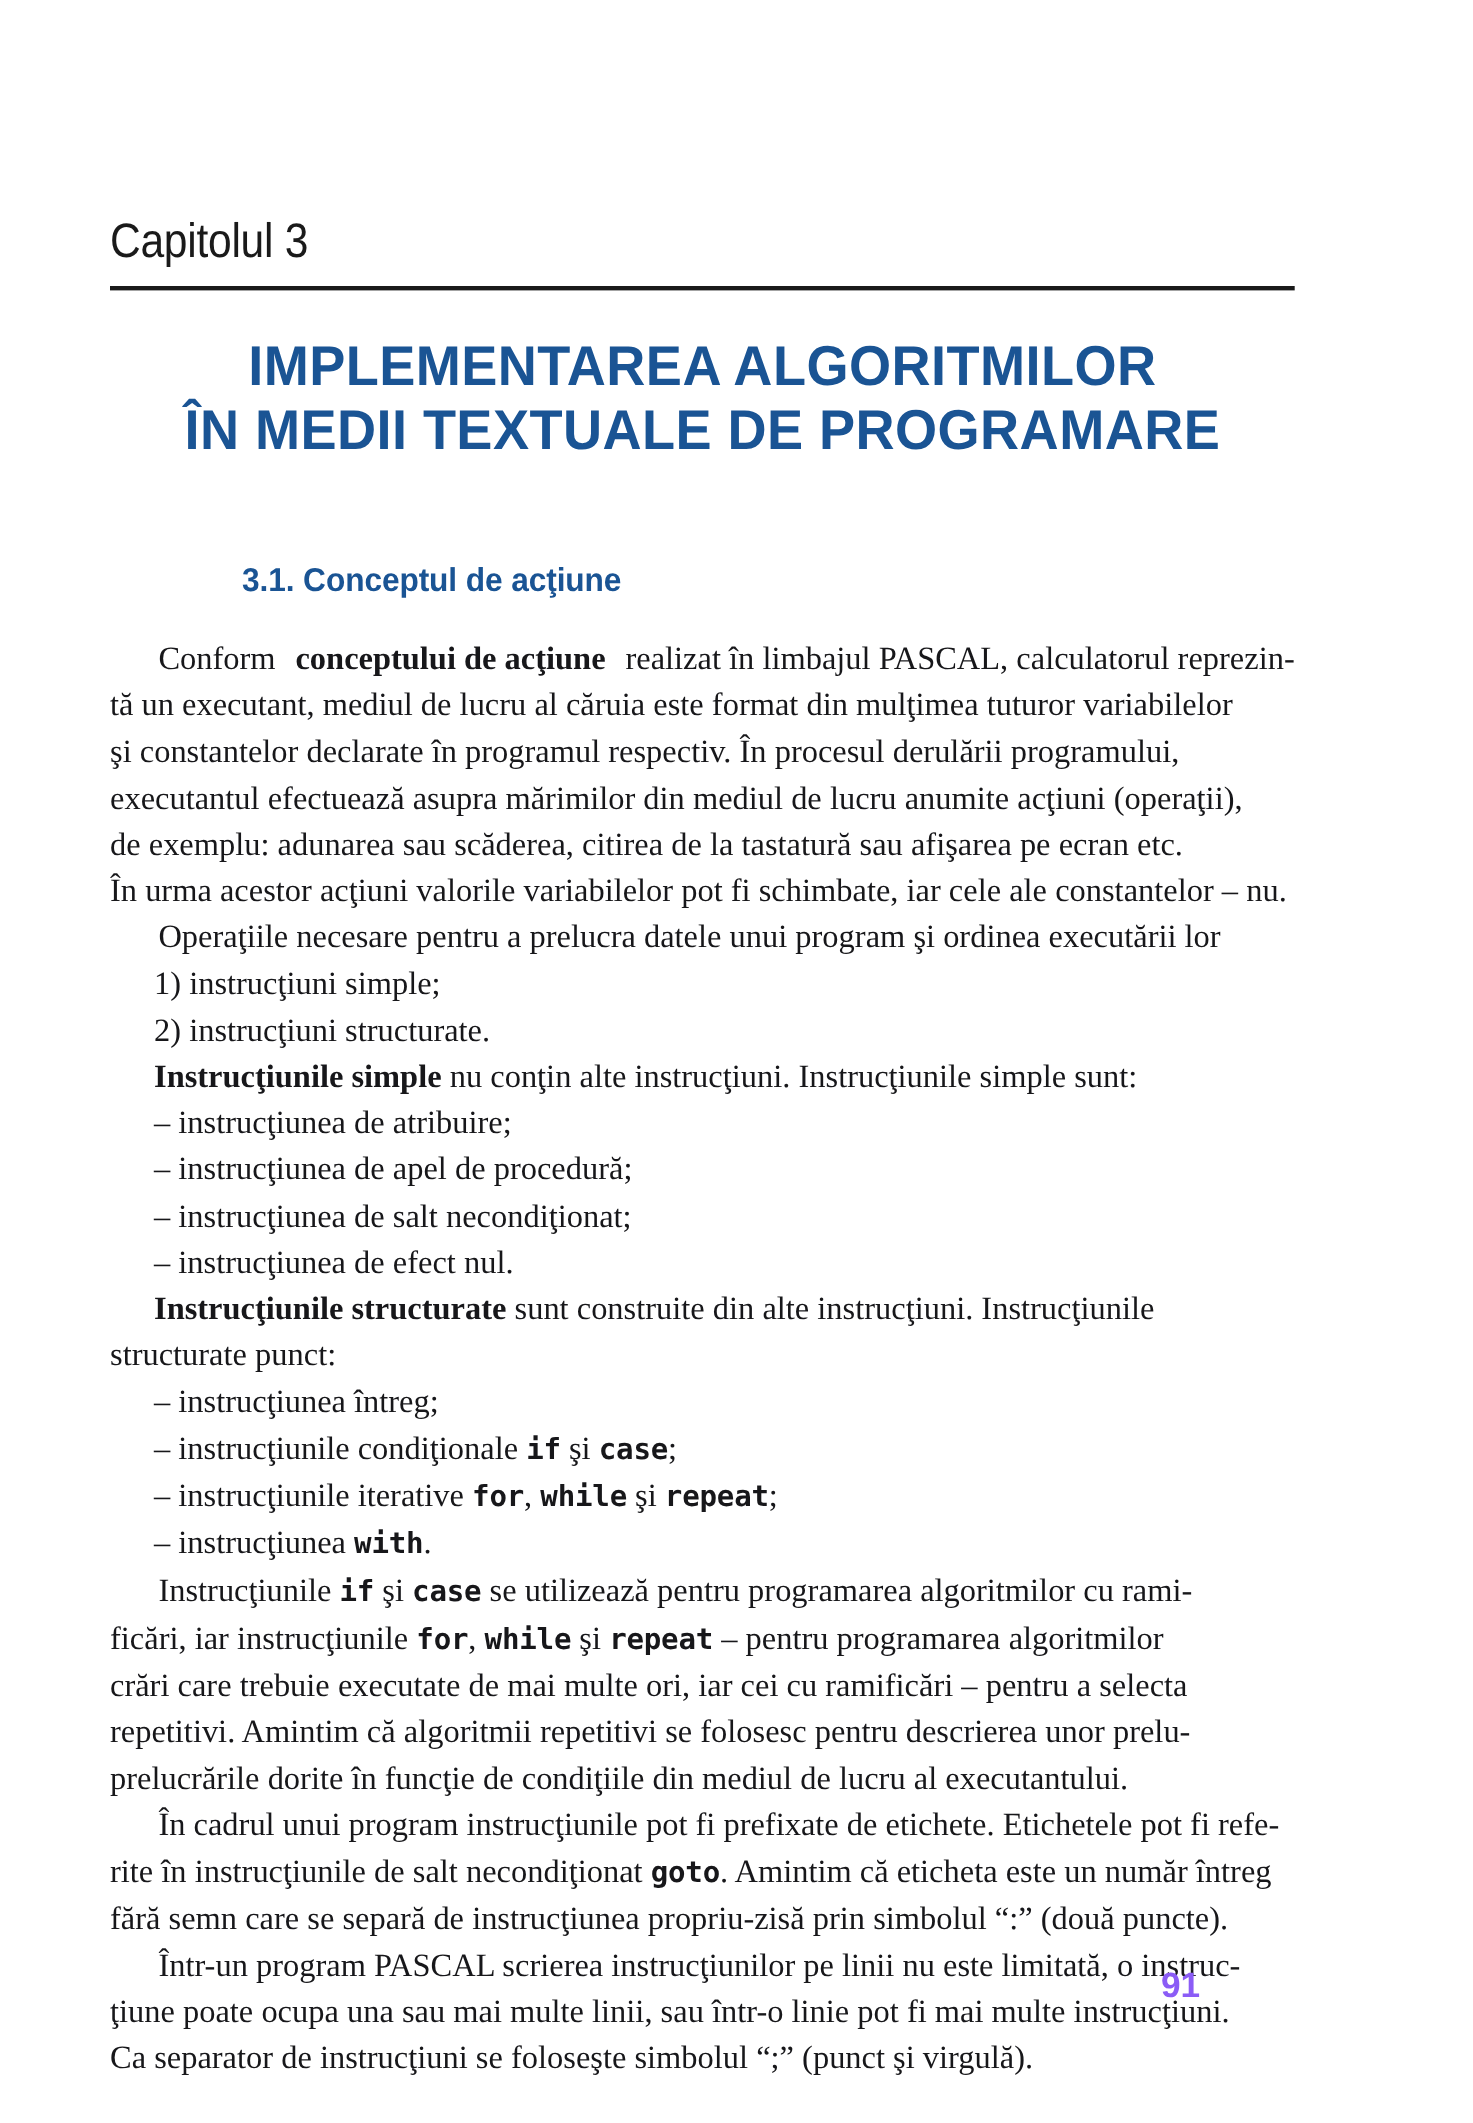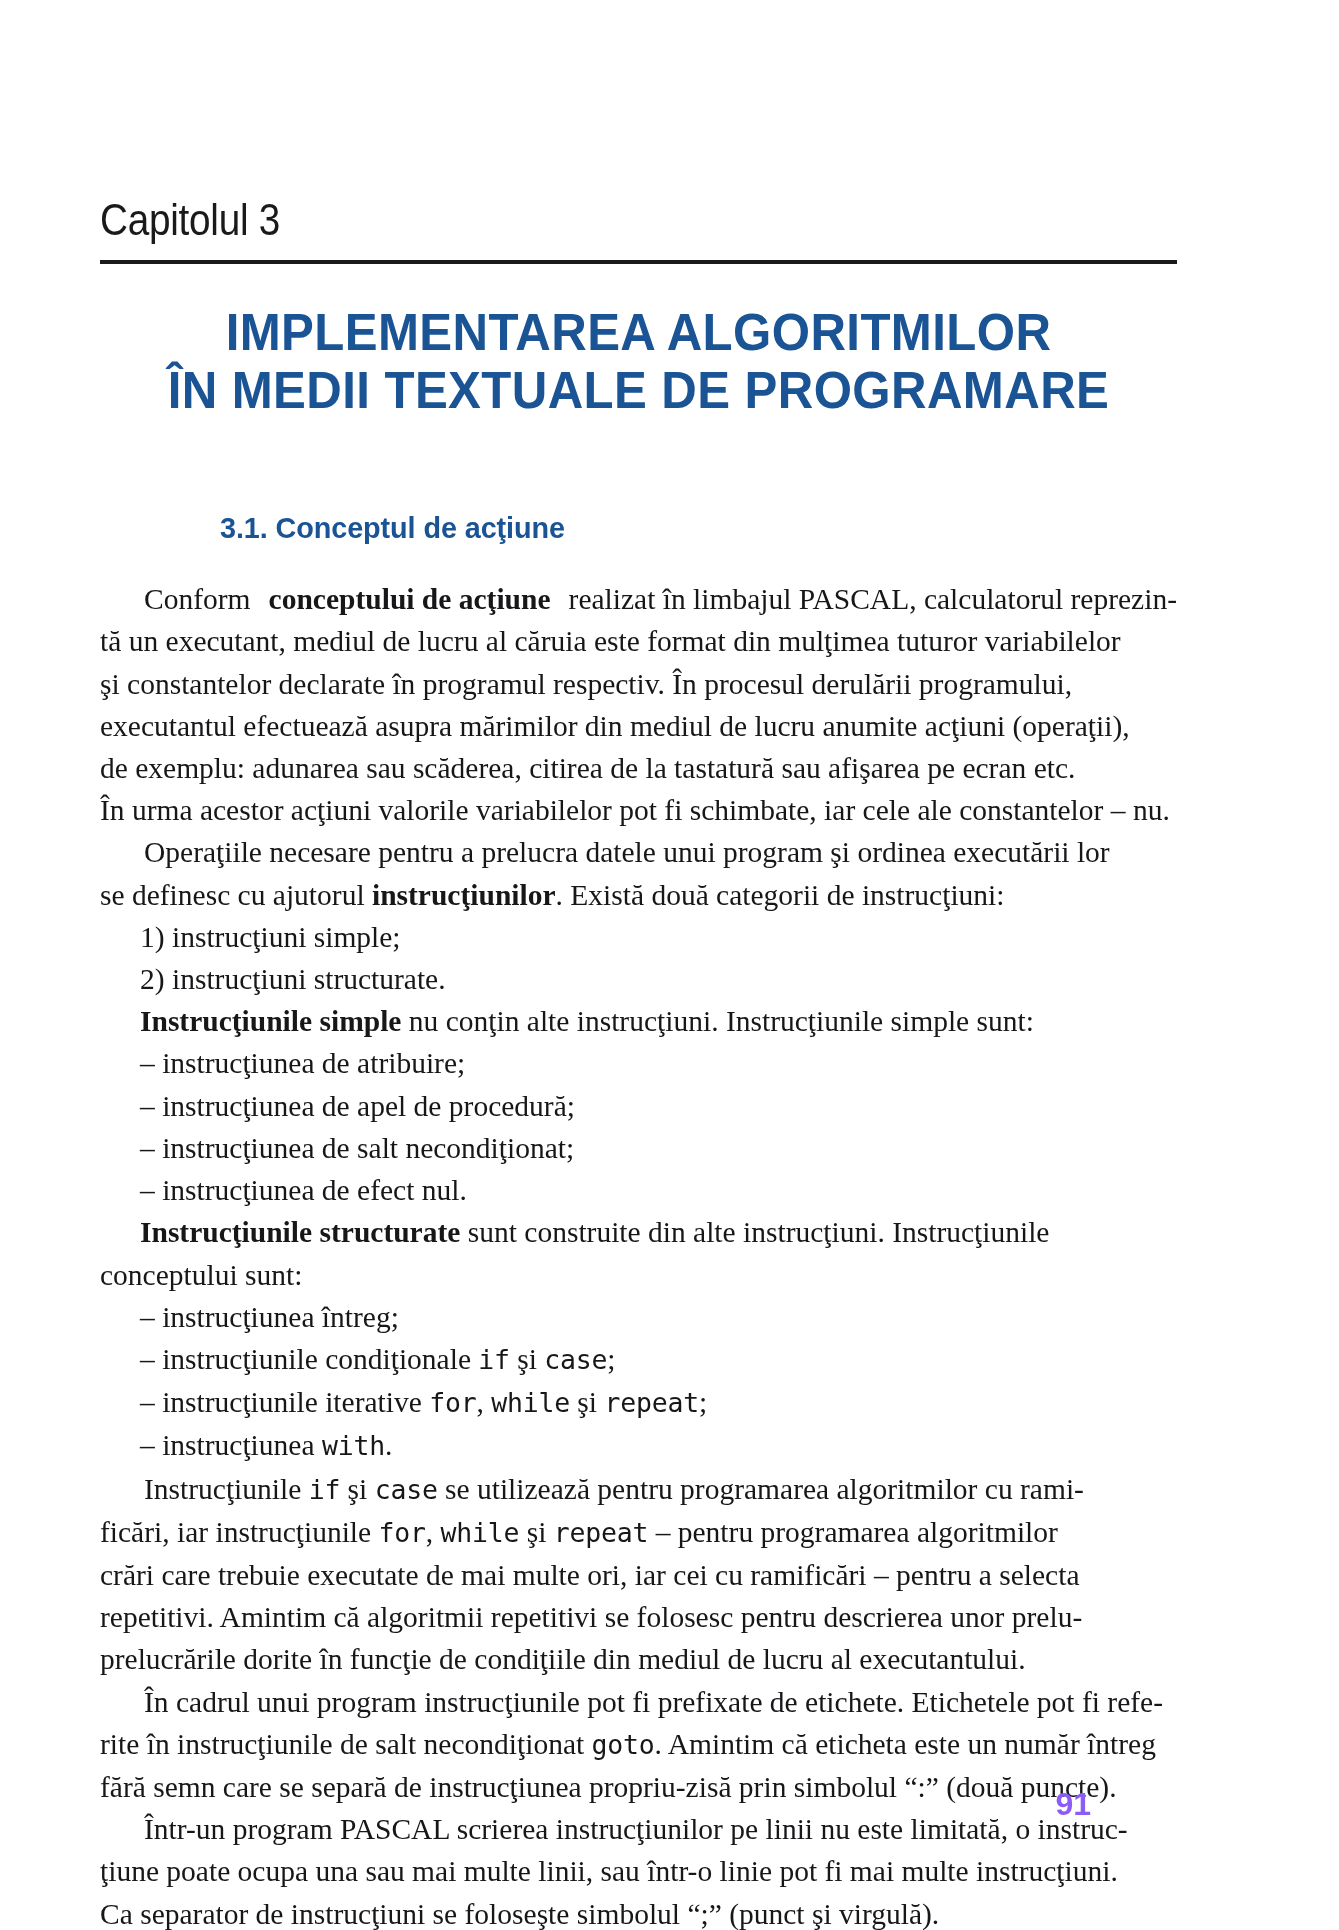--- a/index.html
+++ b/index.html
@@ -104,21 +104,21 @@
     display: flex;
     justify-content: space-between;
   }
   .ln.j > span { white-space: pre; }
   .ln.ind { padding-left: 44px; }
   .ln.ind2 { padding-left: 40px; }
 
   b.bold { font-weight: bold; }
   code.kw {
     font-family: "DejaVu Sans Mono", "Liberation Mono", monospace;
-    font-weight: normal;
+    font-weight: bold;
     font-size: 26.5px;
     letter-spacing: -0.2px;
   }
 
   
   .page-number {
     position: absolute;
     right: 138px;
     top: 1786px;
     font-family: "Liberation Sans", "DejaVu Sans", sans-serif;
@@ -155,41 +155,40 @@
         </span>
         <span class="ln">tă un executant, mediul de lucru al căruia este format din mulţimea tuturor variabilelor</span>
         <span class="ln">şi constantelor declarate în programul respectiv. În procesul derulării programului,</span>
         <span class="ln">executantul efectuează asupra mărimilor din mediul de lucru anumite acţiuni (operaţii),</span>
         <span class="ln">de exemplu: adunarea sau scăderea, citirea de la tastatură sau afişarea pe ecran etc.</span>
         <span class="ln">În urma acestor acţiuni valorile variabilelor pot fi schimbate, iar cele ale constantelor – nu.</span>
       </p>
 
       <p>
         <span class="ln ind">Operaţiile necesare pentru a prelucra datele unui program şi ordinea executării lor</span>
-        <span class="ln"><span>se definesc cu ajutorul </span><b class="bold">instrucţiunilor</b><span>. Există două categorii de instrucţiuni:</span></span>
       </p>
 
       <p>
         <span class="ln ind2">1) instrucţiuni simple;</span>
         <span class="ln ind2">2) instrucţiuni structurate.</span>
       </p>
 
       <p>
         <span class="ln ind2"><b class="bold">Instrucţiunile simple</b><span> nu conţin alte instrucţiuni. Instrucţiunile simple sunt:</span></span>
         <span class="ln ind2">– instrucţiunea de atribuire;</span>
         <span class="ln ind2">– instrucţiunea de apel de procedură;</span>
         <span class="ln ind2">– instrucţiunea de salt necondiţionat;</span>
         <span class="ln ind2">– instrucţiunea de efect nul.</span>
       </p>
 
       <p>
         <span class="ln j ind2">
           <span><b class="bold">Instrucţiunile structurate</b><span> sunt construite din alte instrucţiuni. Instrucţiunile</span></span>
         </span>
-        <span class="ln">conceptului sunt:</span>
+        <span class="ln">structurate punct:</span>
         <span class="ln ind2">– instrucţiunea întreg;</span>
         <span class="ln ind2"><span>– instrucţiunile condiţionale </span><code class="kw">if</code><span> şi </span><code class="kw">case</code><span>;</span></span>
         <span class="ln ind2"><span>– instrucţiunile iterative </span><code class="kw">for</code><span>, </span><code class="kw">while</code><span> şi </span><code class="kw">repeat</code><span>;</span></span>
         <span class="ln ind2"><span>– instrucţiunea </span><code class="kw">with</code><span>.</span></span>
       </p>
 
       <p>
         <span class="ln ind"><span>Instrucţiunile </span><code class="kw">if</code><span> şi </span><code class="kw">case</code><span> se utilizează pentru programarea algoritmilor cu rami-</span></span>
         <span class="ln"><span>ficări, iar instrucţiunile </span><code class="kw">for</code><span>, </span><code class="kw">while</code><span> şi </span><code class="kw">repeat</code><span> – pentru programarea algoritmilor</span></span>
         <span class="ln">crări care trebuie executate de mai multe ori, iar cei cu ramificări – pentru a selecta</span>

